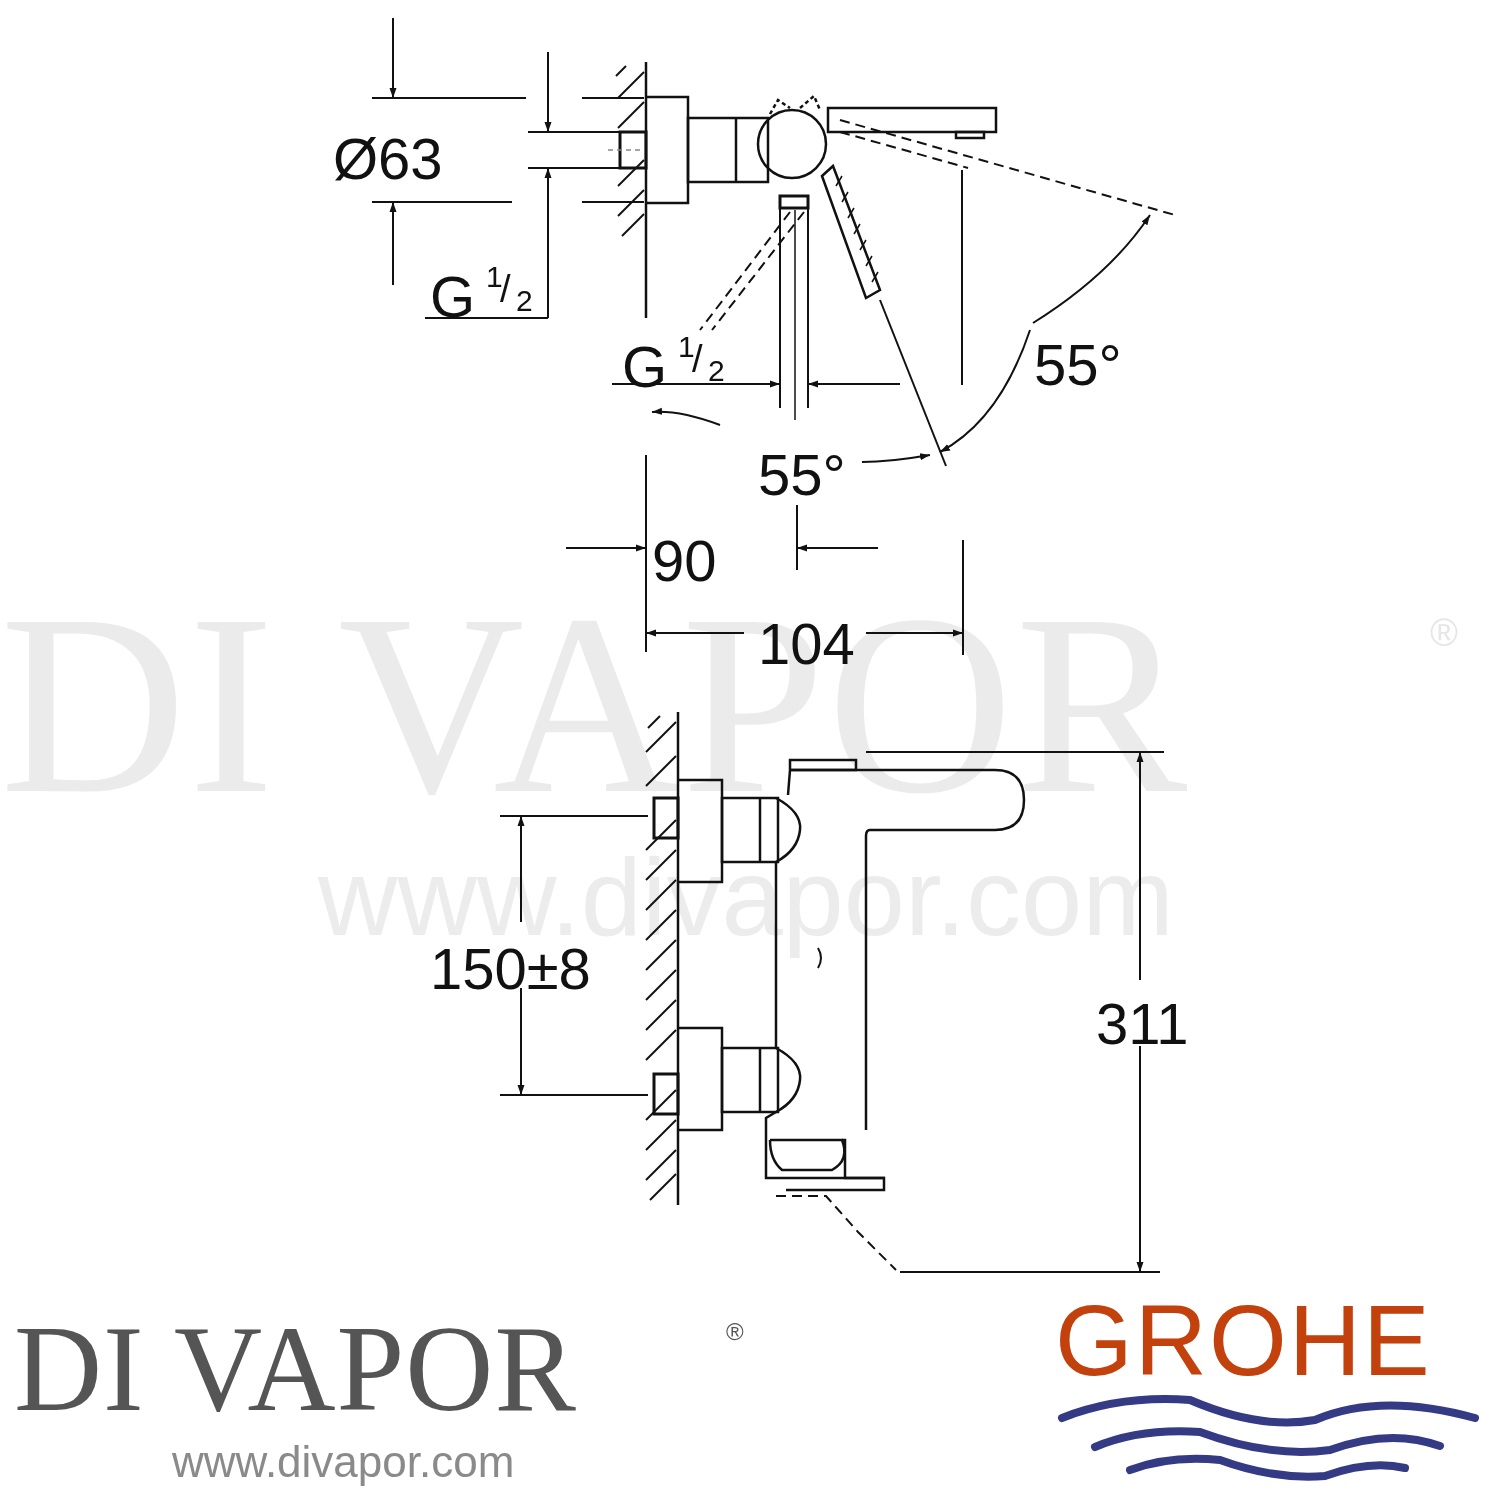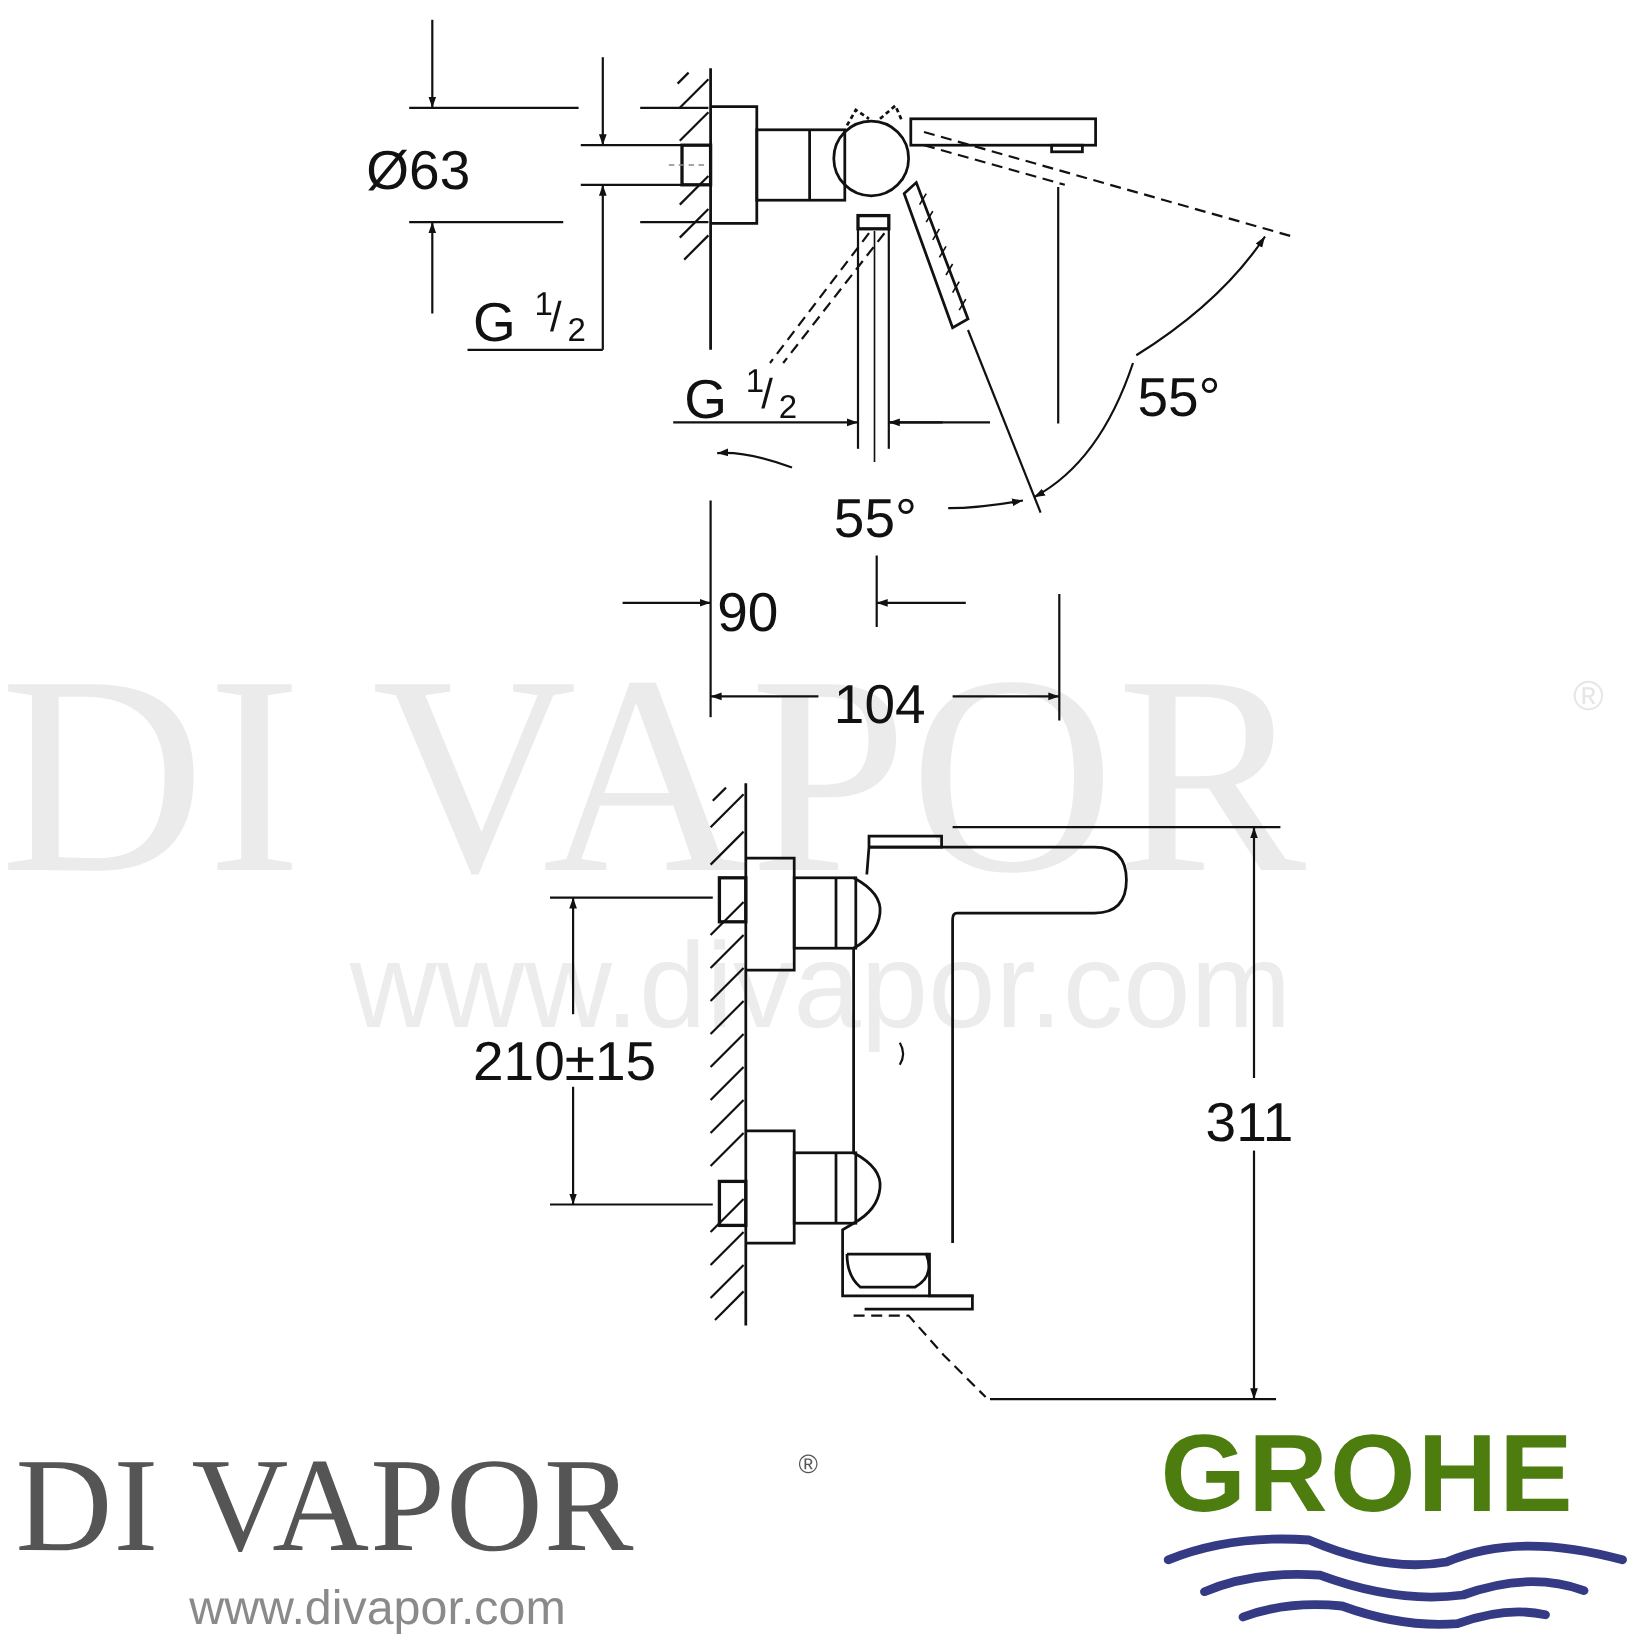--- a/index.html
+++ b/index.html
@@ -2,26 +2,26 @@
 <html><head>
 <meta charset="utf-8">
 <style>
   html, body { margin:0; padding:0; background:#ffffff; }
   body { width:1500px; height:1500px; position:relative; overflow:hidden; font-family:"Liberation Sans", sans-serif; }
   .layer { position:absolute; left:0; top:0; width:1500px; height:1500px; }
   .wm-big { position:absolute; left:0; top:575px; font-family:"Liberation Serif", serif; font-size:258px; color:#ebebeb; letter-spacing:2px; white-space:nowrap; line-height:1; }
   .wm-reg { position:absolute; left:1430px; top:612px; font-family:"Liberation Sans", sans-serif; font-size:38px; color:#e6e6e6; }
   .wm-url { position:absolute; left:318px; top:842px; font-family:"Liberation Sans", sans-serif; font-weight:300; font-size:110px; color:#ececec; white-space:nowrap; line-height:1; }
   .dim { position:absolute; font-family:"Liberation Sans", sans-serif; color:#111; line-height:1; white-space:nowrap; }
-  .dim.big { font-size:50px;text-align:right; }
+  .dim.big { font-size:58px;text-align:right; }
   .frac { position:absolute; font-family:"Liberation Sans", sans-serif; color:#111; line-height:1; }
   .logo-dv { position:absolute; left:14px; top:1308px; font-family:"Liberation Serif", serif; font-size:122px; color:#555555; letter-spacing:1px; white-space:nowrap; line-height:1; }
   .logo-dv-reg { position:absolute; left:726px; top:1318px; font-size:24px; color:#555555; font-family:"Liberation Sans", sans-serif; }
   .logo-url { position:absolute; left:172px; top:1440px; font-family:"Liberation Sans", sans-serif; font-size:44px; color:#8a8a8a; white-space:nowrap; line-height:1; }
-  .grohe-word { position:absolute; left:1055px; top:1290px; font-family:"Liberation Sans", sans-serif; font-weight:bold; font-size:100px; color:#4d7c0f; letter-spacing:2px; line-height:1; }
+  .grohe-word { position:absolute; left:1055px; top:1290px; font-family:"Liberation Sans", sans-serif; font-weight:normal; font-size:100px; color:#c2410c; letter-spacing:2px; line-height:1; }
 </style>
 </head>
 <body>
 
 <div class="wm-big">DI VAPOR</div>
 <div class="wm-reg">®</div>
 <div class="wm-url">www.divapor.com</div>
 
 <svg class="layer" viewBox="0 0 1500 1500" xmlns="http://www.w3.org/2000/svg">
   <defs>
@@ -190,21 +190,21 @@
   <span class="dim big" style="left:622px; top:338px;">G</span>
   <span class="frac" style="left:678px; top:332px; font-size:30px;">1</span>
   <span class="frac" style="left:692px; top:340px; font-size:38px;">/</span>
   <span class="frac" style="left:708px; top:356px; font-size:30px;">2</span>
 </div>
 
 <div class="dim big" style="left:1034px; top:336px;">55°</div>
 <div class="dim big" style="left:758px; top:446px;">55°</div>
 <div class="dim big" style="left:652px; top:532px;">90</div>
 <div class="dim big" style="left:758px; top:615px;">104</div>
-<div class="dim big" style="left:430px; top:940px;">210±15</div>
+<div class="dim big" style="left:430px; top:940px;">150±8</div>
 <div class="dim big" style="left:1096px; top:995px;">311</div>
 
 <div>
   <div class="logo-dv">DI VAPOR</div>
   <div class="logo-dv-reg">®</div>
   <div class="logo-url">www.divapor.com</div>
 </div>
 <div>
   <div class="grohe-word">GROHE</div>
 </div>

